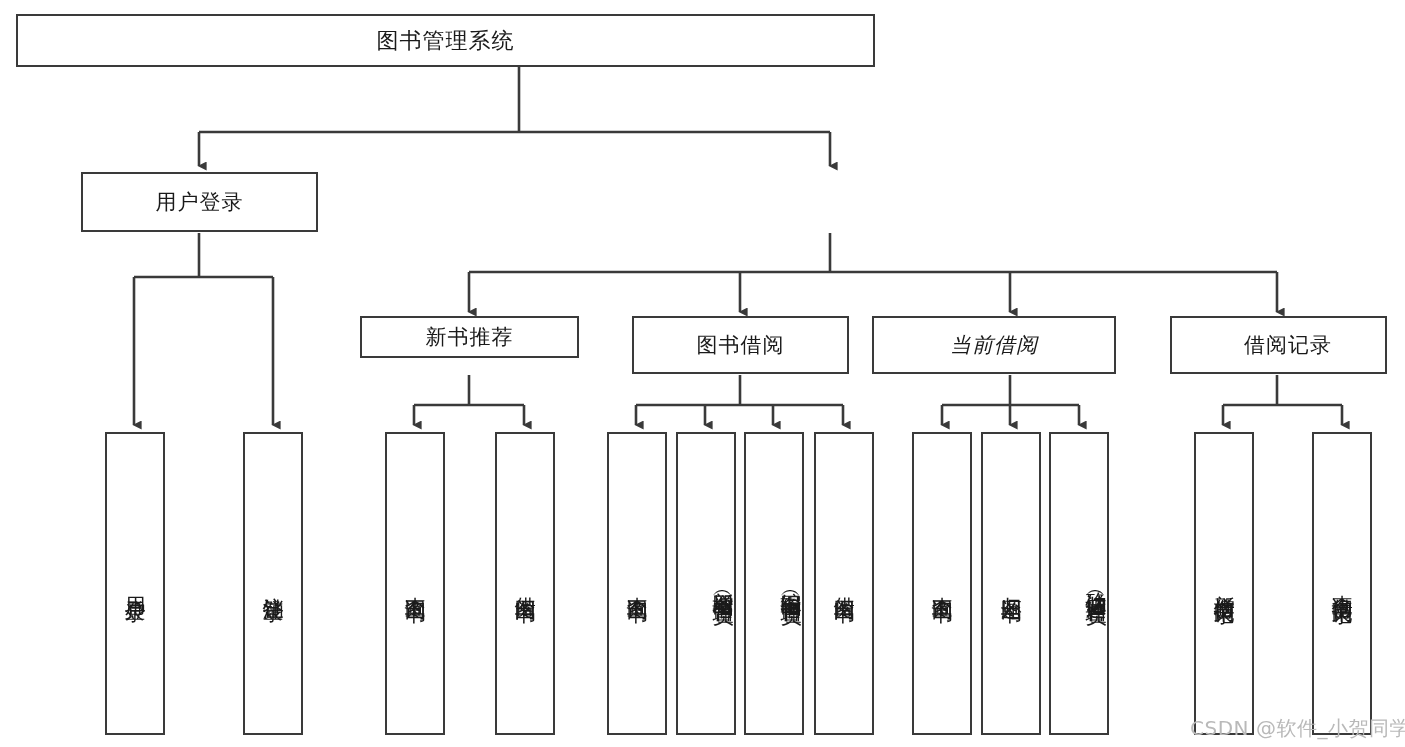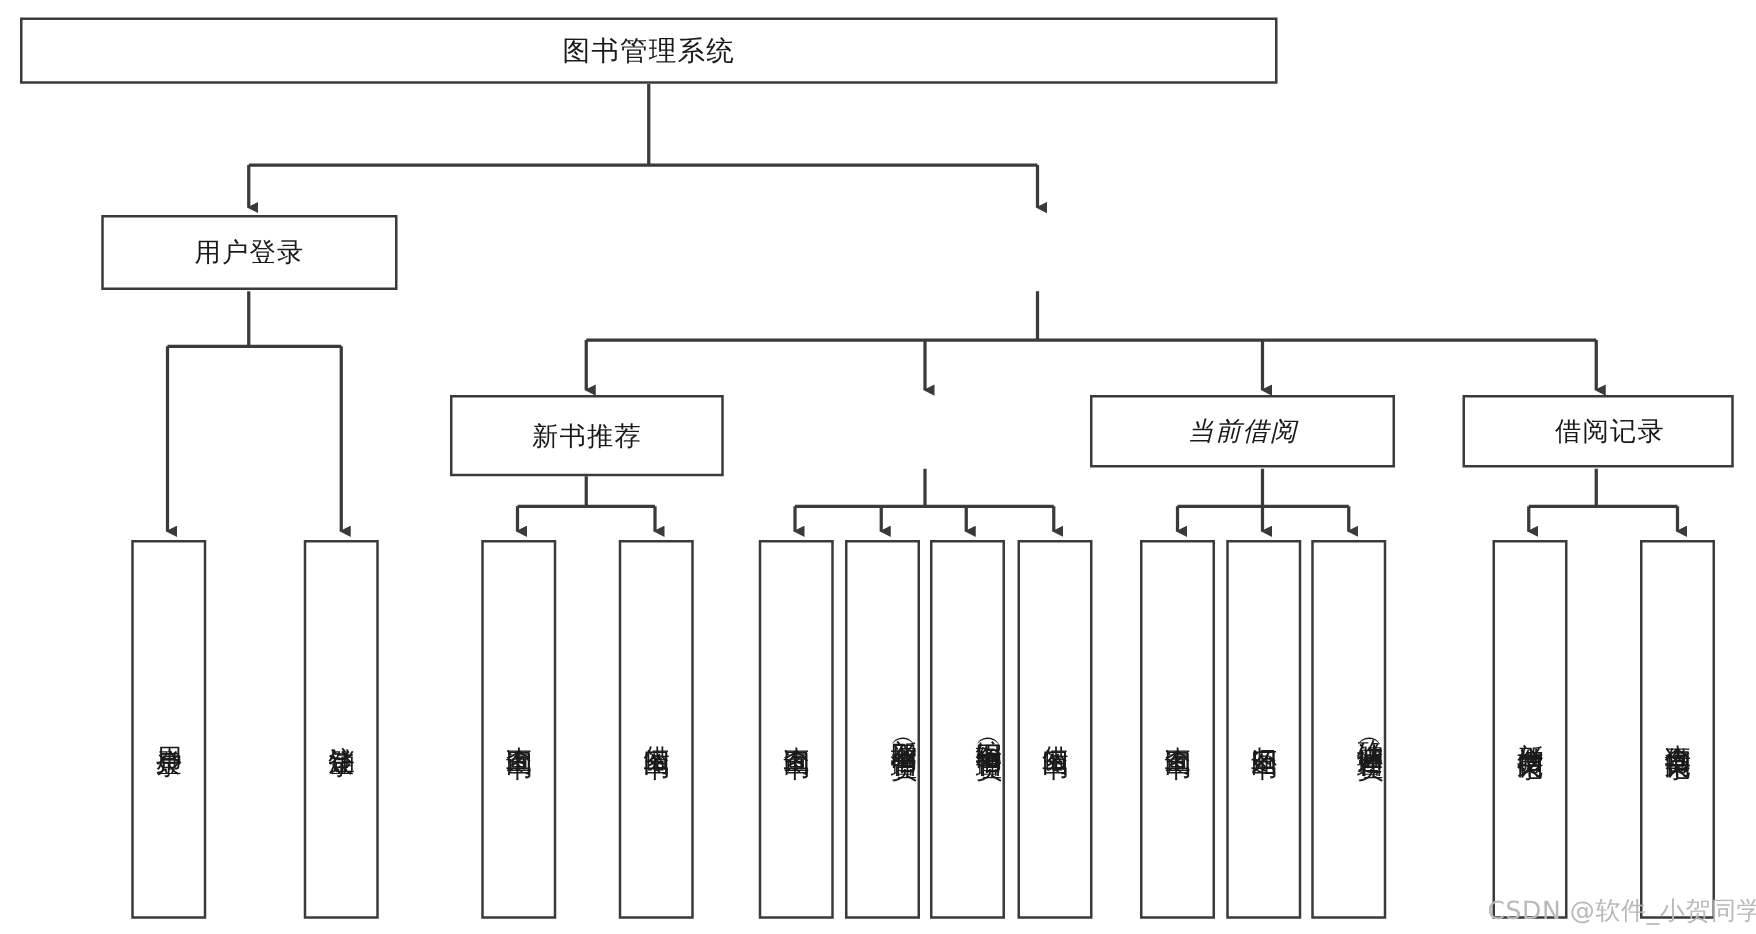--- a/index.html
+++ b/index.html
@@ -123,27 +123,28 @@
       <path d="M1010,405 L1010,425" marker-end="url(#arrow)"></path>
       <path d="M1079,405 L1079,425" marker-end="url(#arrow)"></path>
 
       <path d="M1277,375 L1277,405"></path>
       <path d="M1223,405 L1342,405"></path>
       <path d="M1223,405 L1223,425" marker-end="url(#arrow)"></path>
       <path d="M1342,405 L1342,425" marker-end="url(#arrow)"></path>
     </g>
   </svg>
 
-  <div class="node horiz" id="title-node" style="left:16px; top:14px; width:1006px; height:53px;">图书管理系统</div>
+  <div class="node horiz" id="title-node" style="left:16px; top:14px; width:859px; height:53px;">图书管理系统</div>
 
   <div class="node horiz" style="left:81px; top:172px; width:237px; height:60px;">用户登录</div>
 
 
-  <div class="node horiz" style="left:360px; top:316px; width:219px; height:65px;">新书推荐</div>
-
+  <div class="node horiz" style="left:360px; top:316px; width:219px; height:42px;">新书推荐</div>
+
+  <div class="node horiz" style="left:632px; top:316px; width:217px; height:58px;">图书借阅</div>
 
   <div class="node horiz" style="left:872px; top:316px; width:244px; height:58px;font-style:italic;">当前借阅</div>
 
   <div class="node horiz" style="left:1170px; top:316px; width:217px; height:58px;padding-left:19px;">借阅记录</div>
 
   <div class="node vert centered" style="left:105px; top:432px; width:60px; height:303px;">
     <span class="vlabel">用户登录</span>
   </div>
 
   <div class="node vert centered" style="left:243px; top:432px; width:60px; height:303px;">

